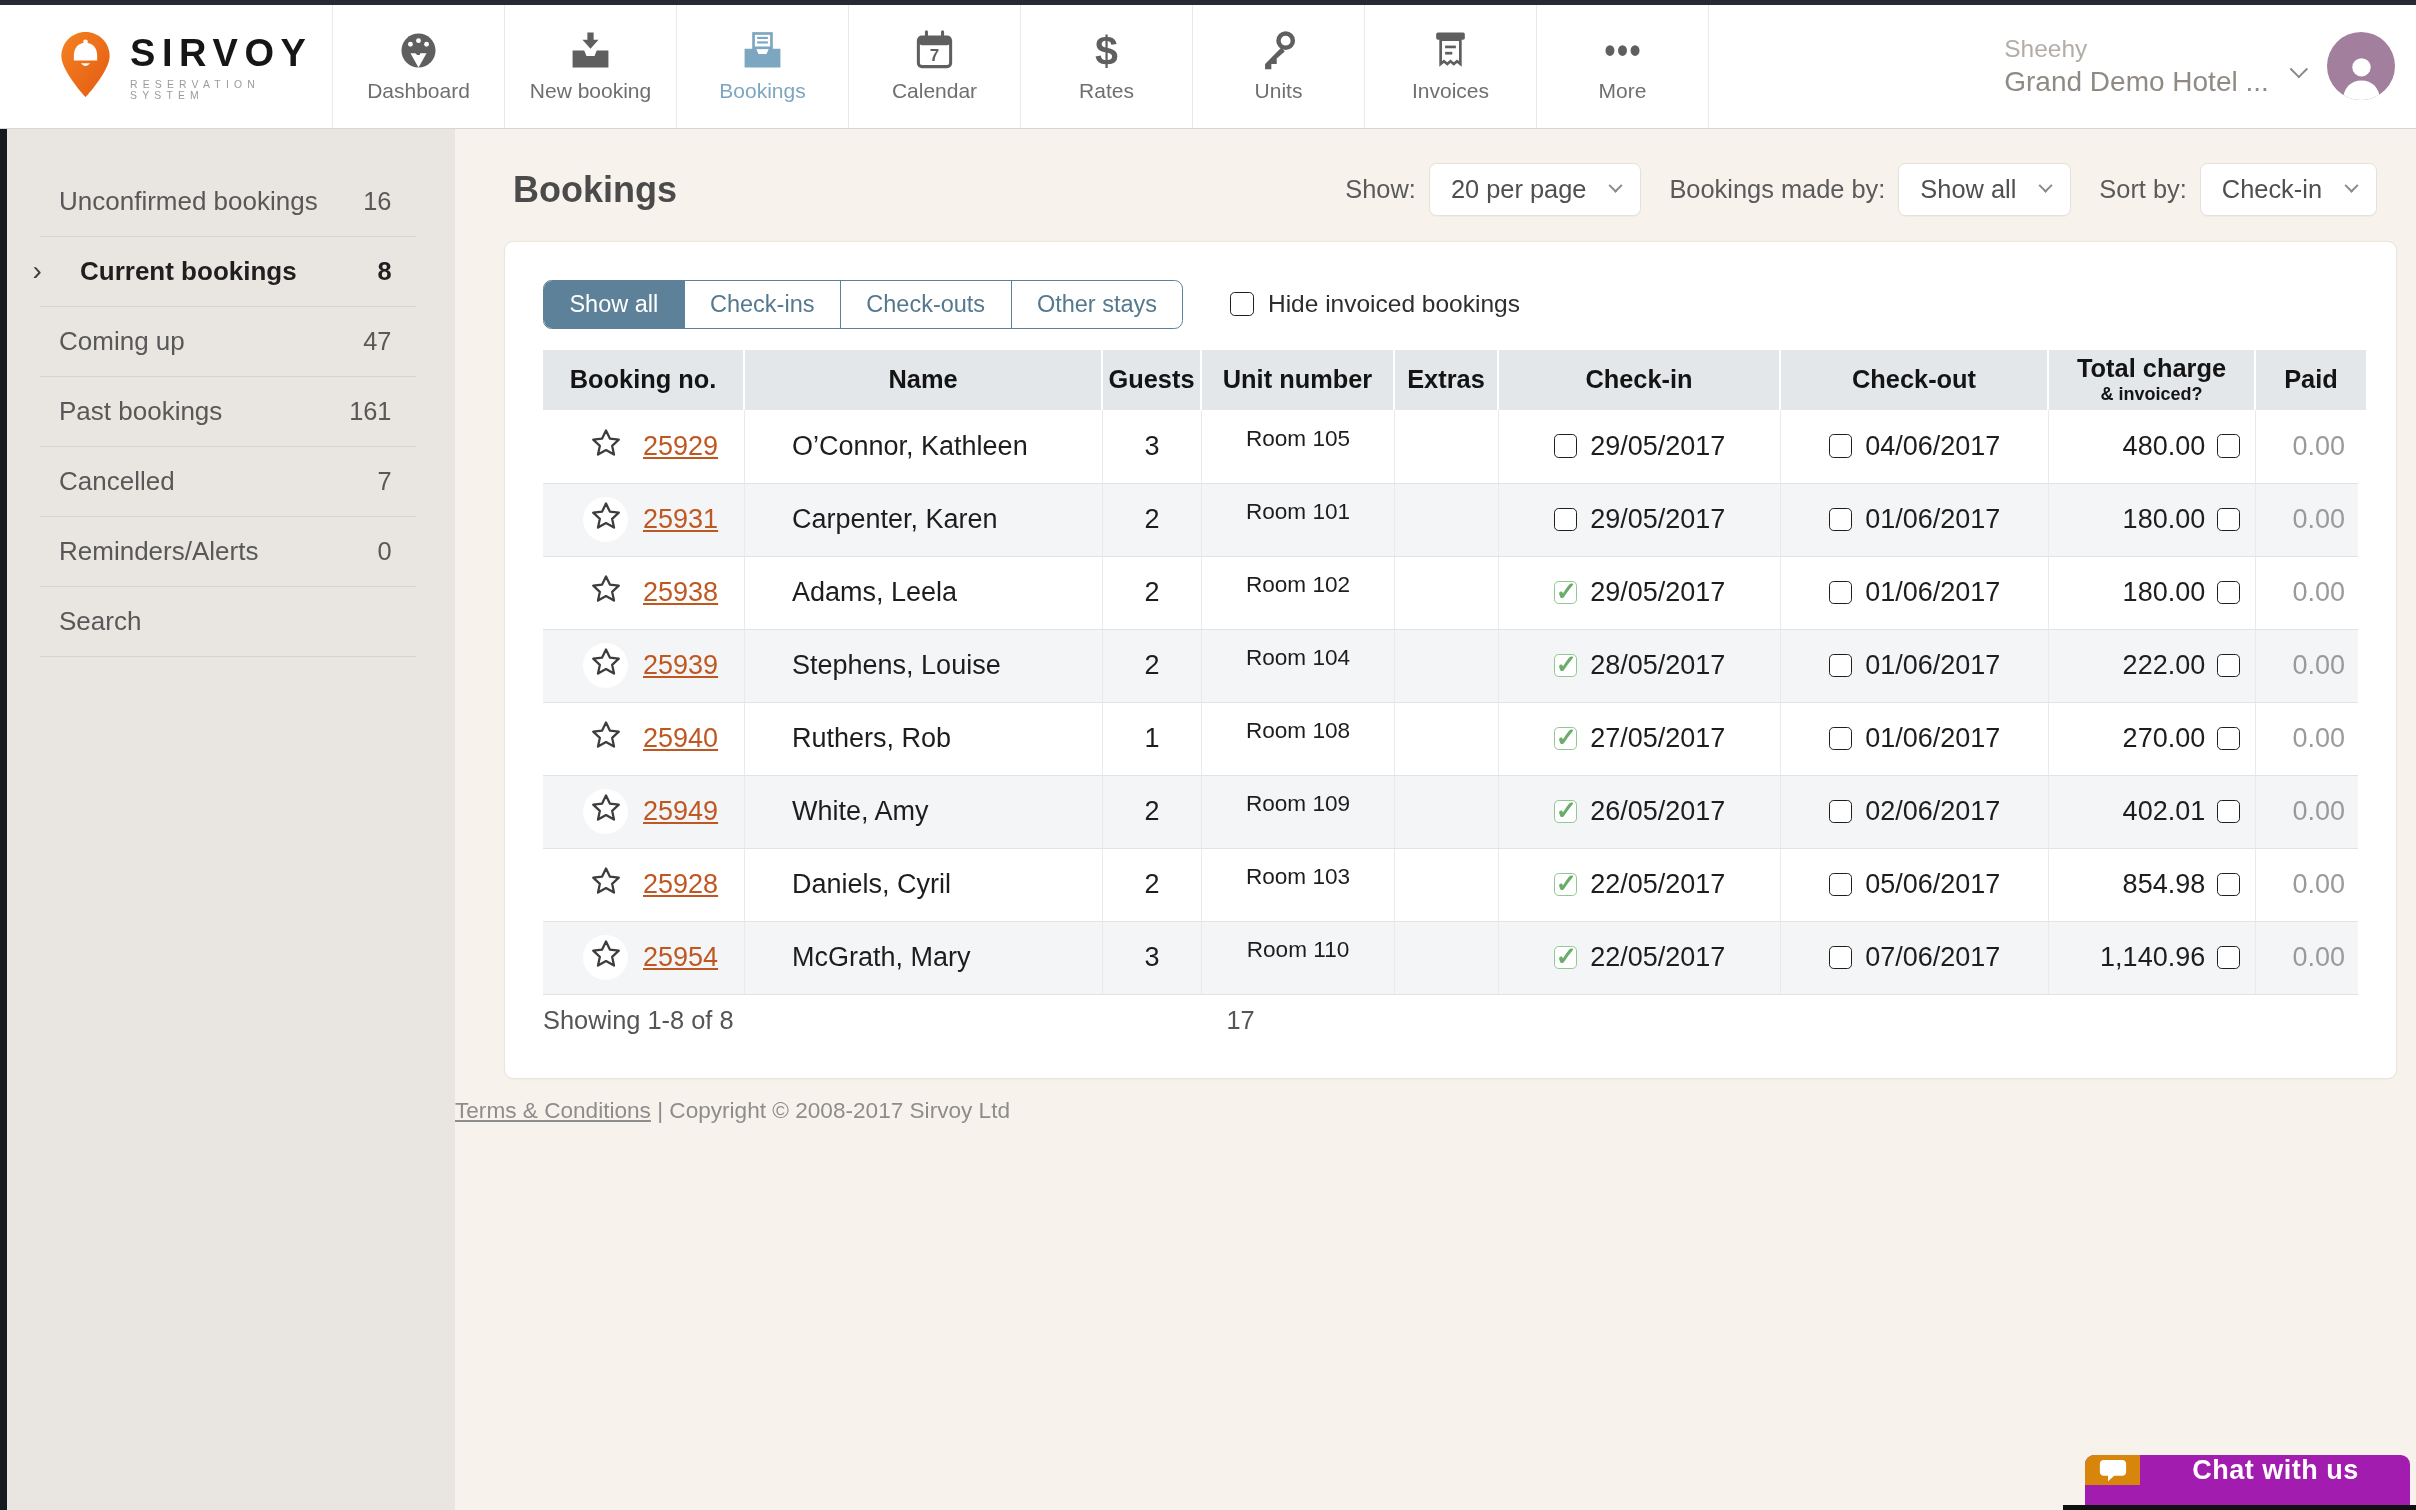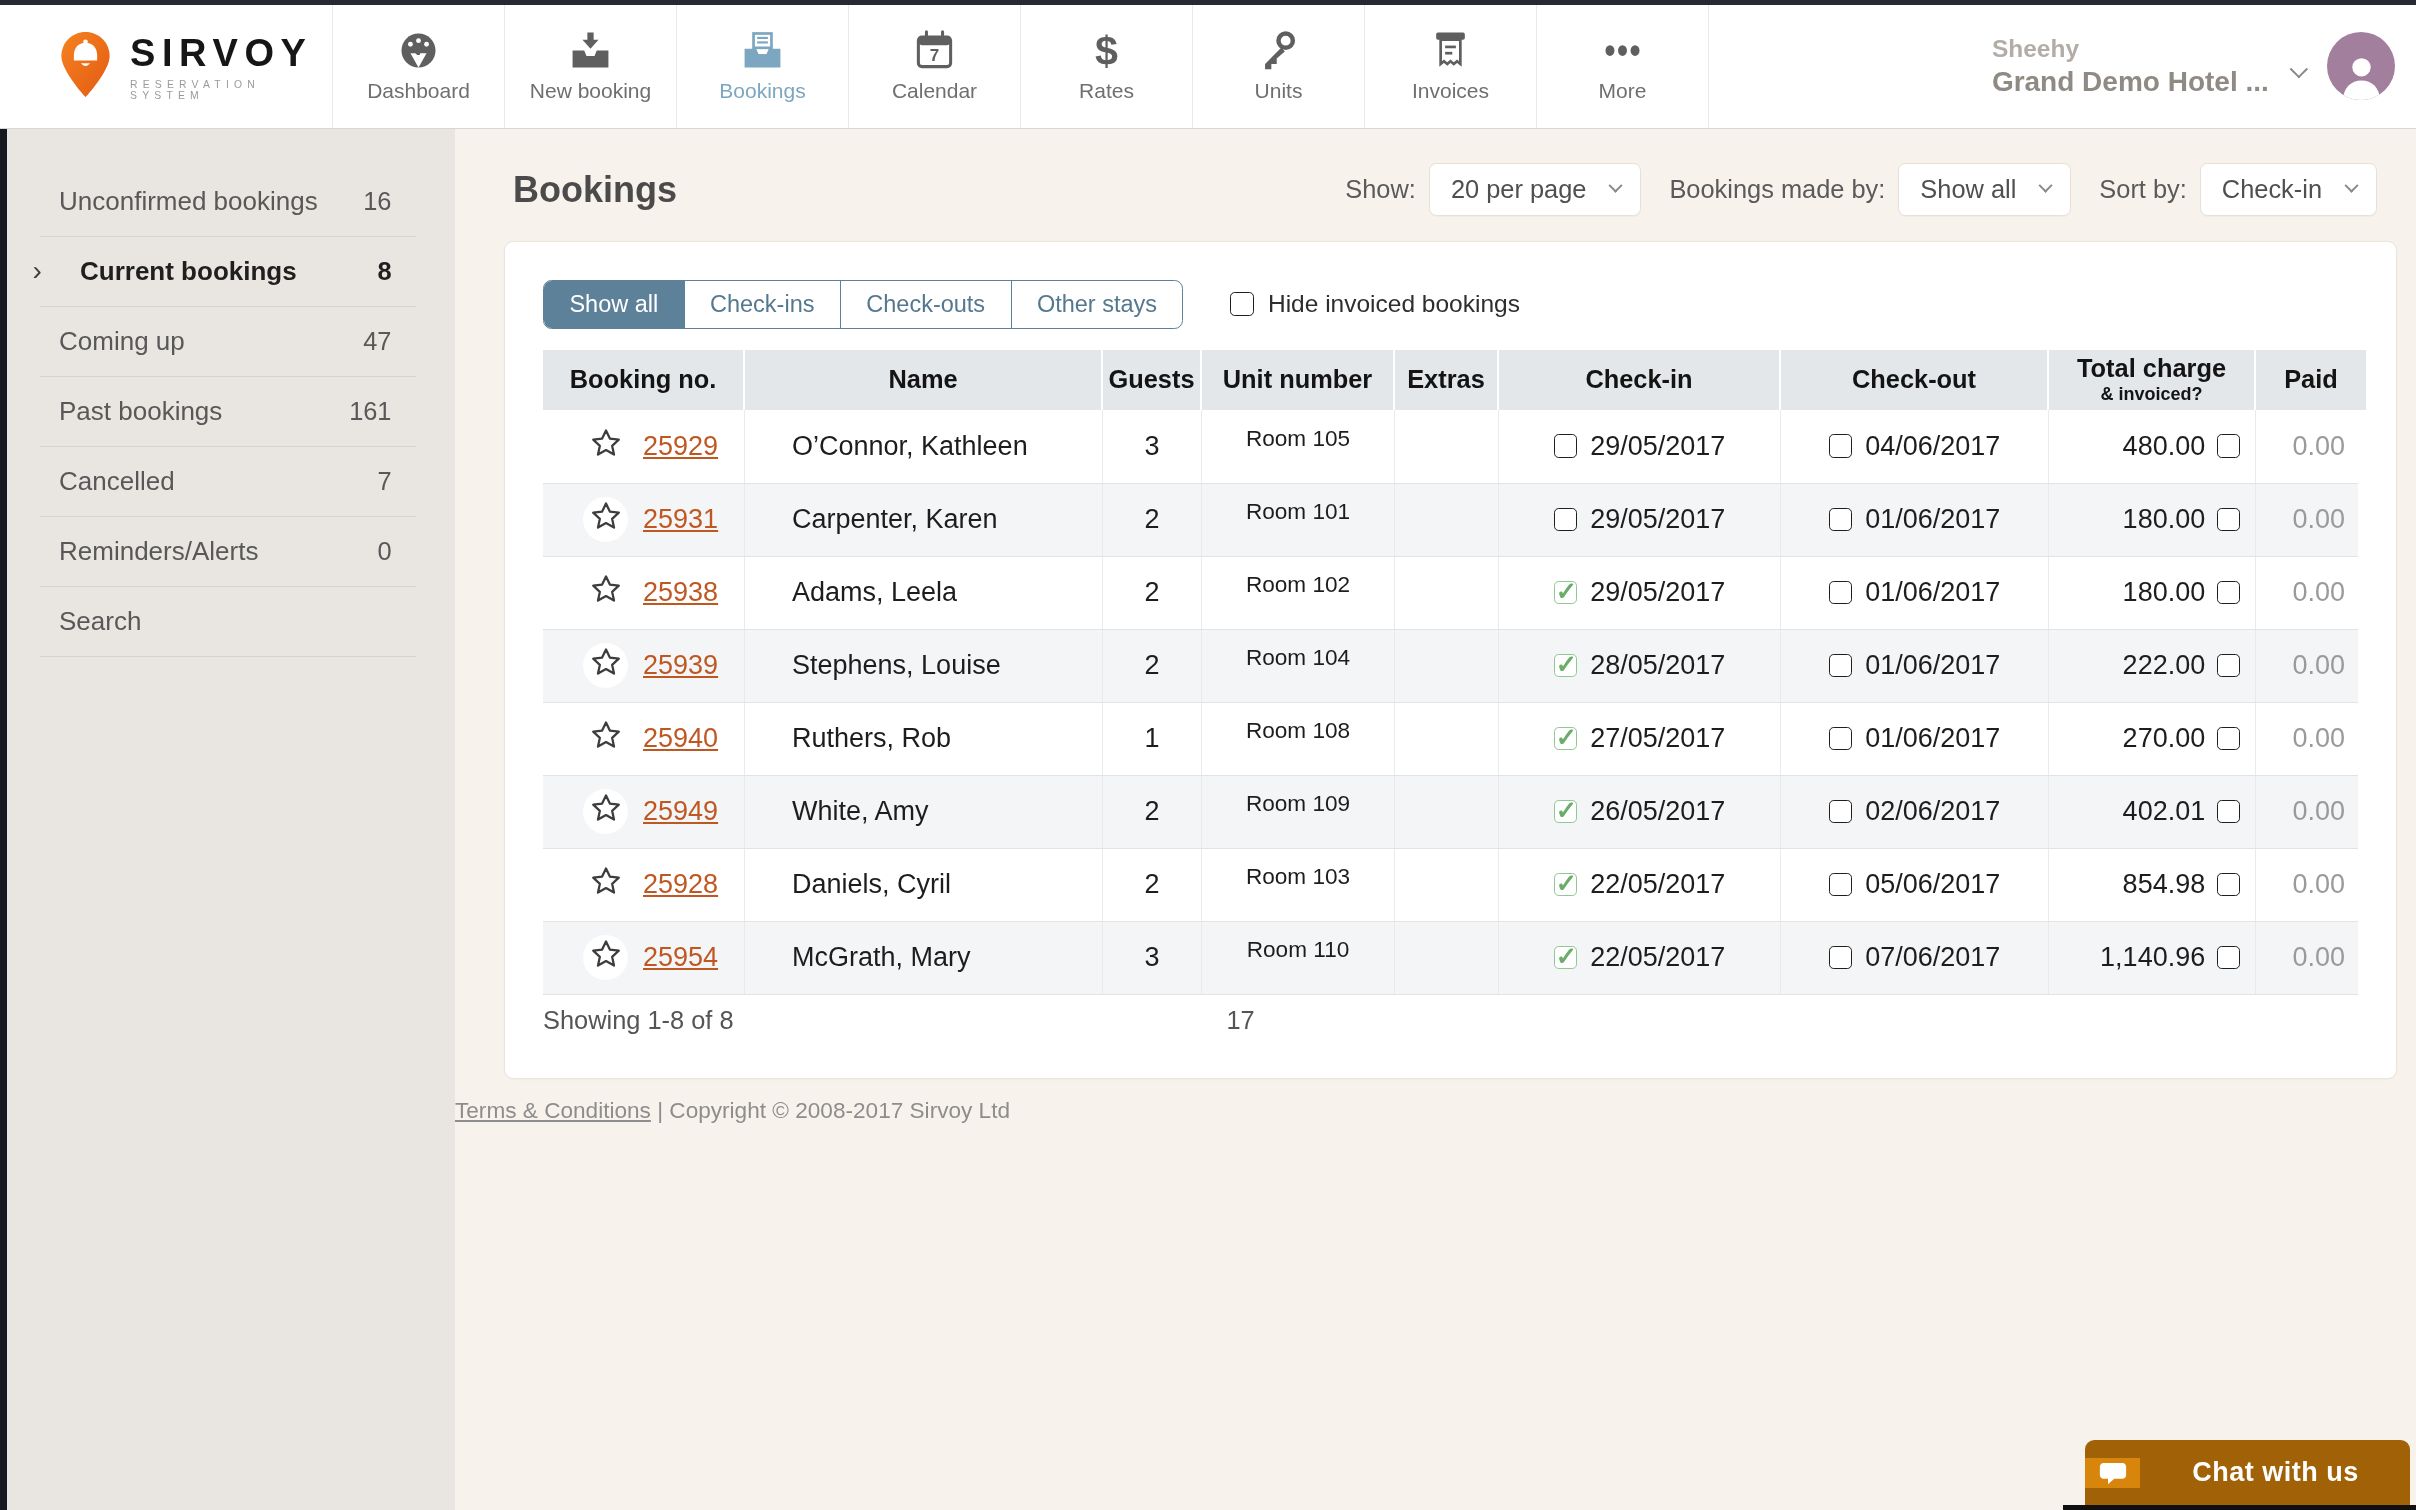--- a/index.html
+++ b/index.html
@@ -28,21 +28,21 @@
     width:172px; display:flex; flex-direction:column; align-items:center; justify-content:center;
     border-left:0.9px solid #e9e9e9; cursor:pointer; color:#5f5f5f;
   }
   .nav-item .nav-icon { width:43px; height:43px; }
   .nav-item .nav-icon svg { width:100%; height:100%; }
   .nav-item .nav-label { font-size:21px; margin-top:6.6px; color:#6f6f6f; }
   .nav-item.active { color:#7da6c0; }
   .nav-item.active .nav-label { color:#7da6c0; }
   .nav-end { border-left:0.9px solid #e9e9e9; }
   .account { margin-left:auto; display:flex; align-items:center; gap:22.6px; padding-right:21px; cursor:pointer; }
-  .acc-lines { text-align:left;font-weight:bold; }
+  .acc-lines { text-align:left; }
   .acc-line1 { font-size:24.5px; color:#b3ada7; }
   .acc-line2 { font-size:28px; color:#8f8a84; margin-top:2.8px; }
   .chev { display:inline-block; width:13px; height:13px; border-right:2.8px solid #8a8a8a; border-bottom:2.8px solid #8a8a8a; transform:rotate(45deg) translateY(-1.9px); }
   .acc-chev { align-self:center; margin-top:9.4px; }
   .avatar { width:68px; height:68px; border-radius:50%; background:#a27f9d; display:flex; align-items:flex-end; justify-content:center; overflow:hidden; }
   .avatar svg { width:49px; height:49px; }
 
   
   .sidebar { position:absolute; top:129px; left:0; bottom:0; width:455px; background:#e9e5e0; z-index:30; padding-top:38px; }
   .side-item {
@@ -116,23 +116,23 @@
   .sum-showing { grid-column:1 / 3; }
   .sum-guests { grid-column:3; justify-content:center; }
   .sum-total { grid-column:8; justify-content:flex-end; padding-right:15px; }
   .sum-paid { grid-column:9; justify-content:flex-end; padding-right:21px; border-left:0.9px solid #c6c6c6; }
 
   .legal { text-align:left; padding:19px 24.5px 0 0; font-size:22.6px; color:#8d8d8d; }
   .legal a { color:#8d8d8d; text-decoration:underline; cursor:pointer; }
 
   
   .chat {
-    position:absolute; right:5.6px; bottom:4.7px; height:65px; width:325px; z-index:56;
-    display:flex; align-items:center; border-radius:9.4px 9.4px 0 0; overflow:hidden; cursor:pointer;
-    background:#a16207;
+    position:absolute; right:5.6px; bottom:4.7px; height:50px; width:325px; z-index:56;
+    display:flex; align-items:flex-start; border-radius:9.4px 9.4px 0 0; overflow:hidden; cursor:pointer;
+    background:#a21caf;
   }
   .chat-icon-box { width:55px; background:#d8860b; display:flex; align-items:center; justify-content:center; }
   .chat-icon-box svg { width:30px; height:30px; }
   .chat-label { flex:1; display:flex; align-items:center; justify-content:center; color:#fff; font-weight:bold; font-size:27px; letter-spacing:0.5px; }
 </style>
 </head>
 <body>
 
 <div class="top-strip"></div>
 <div class="left-strip"></div>

